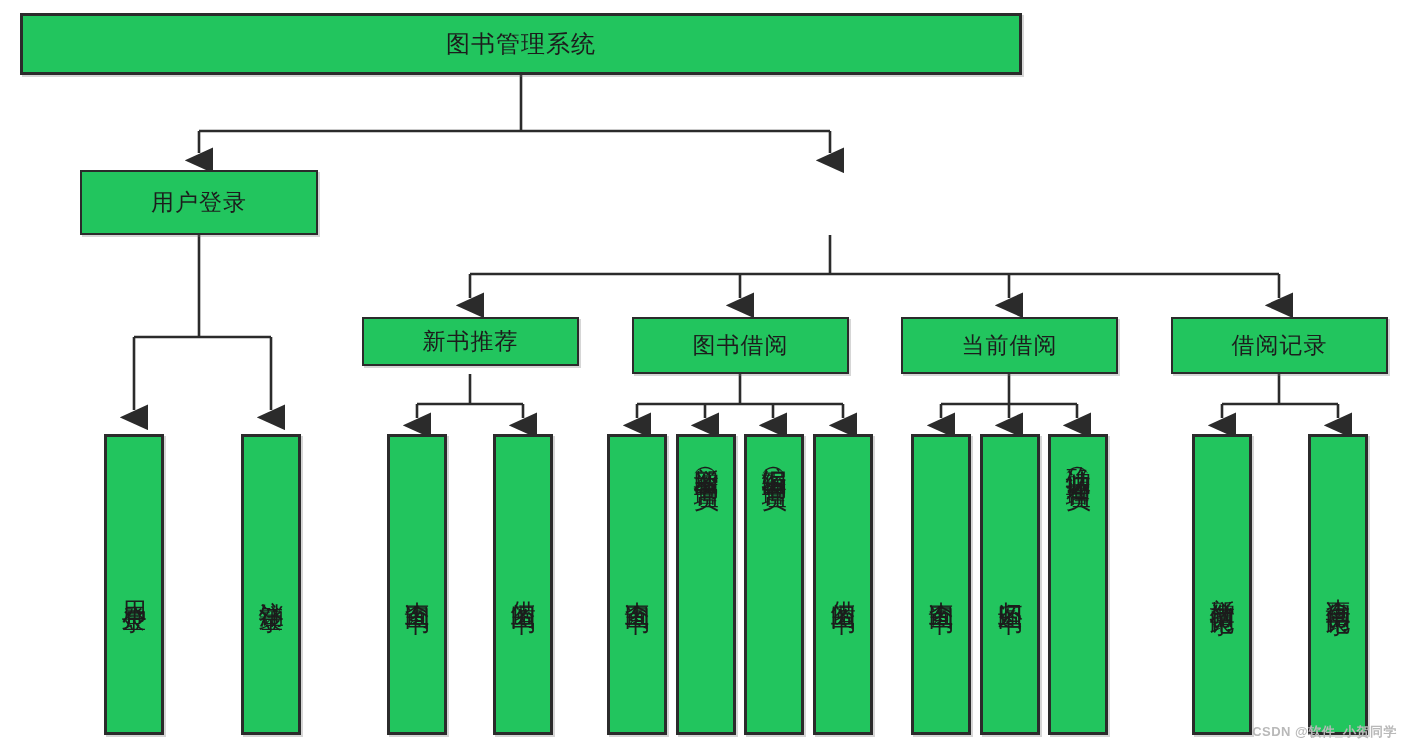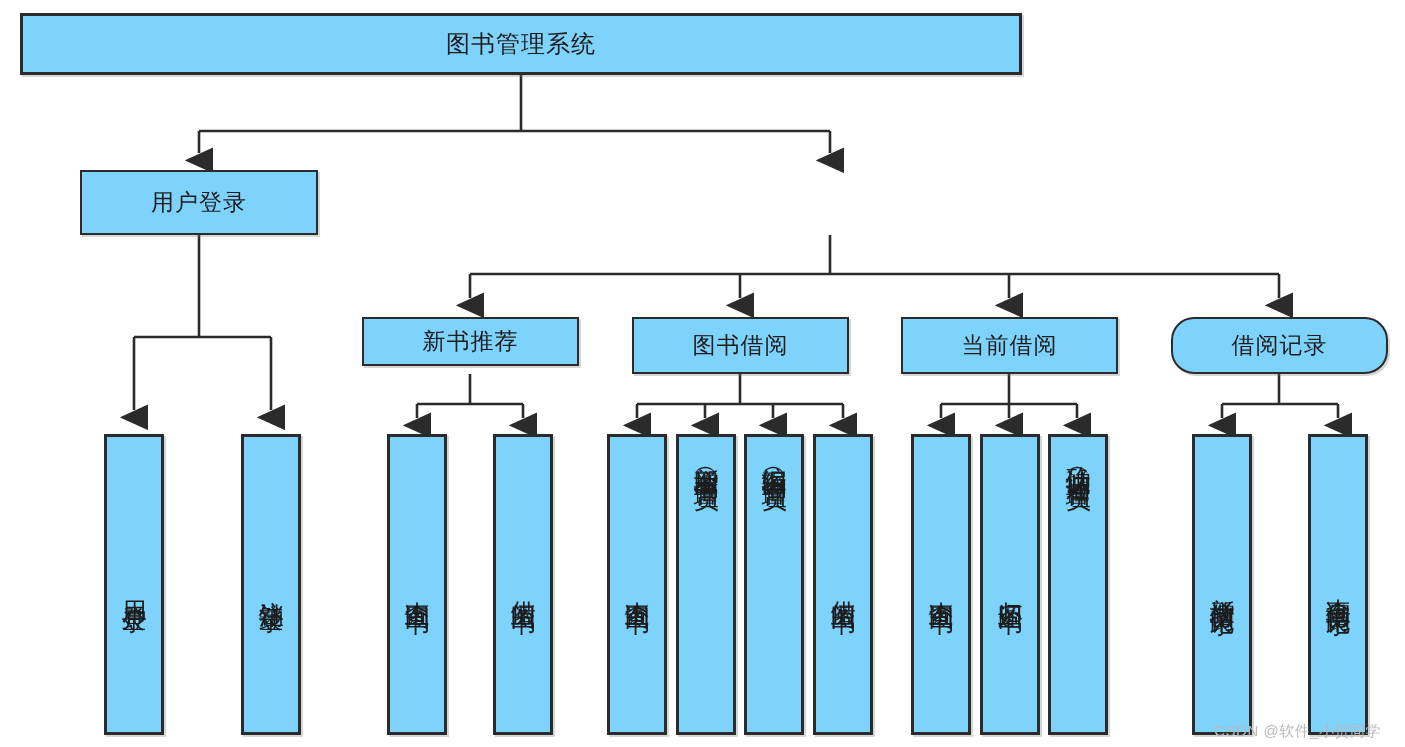--- a/index.html
+++ b/index.html
@@ -25,21 +25,21 @@
     left: 0;
     top: 0;
     width: 1405px;
     height: 747px;
     pointer-events: none;
   }
   
   .node {
     position: absolute;
     box-sizing: border-box;
-    background: #7dd3fc;
+    background: #22c55e;
     border: 2.5px solid #2b2b2b;
     box-shadow: 2px 2px 0 0 rgba(120,120,120,0.30);
     display: flex;
     align-items: center;
     justify-content: center;
   }
   .node .label {
     font-size: 23px;
     line-height: 1.15;
     letter-spacing: 1px;
@@ -70,27 +70,28 @@
     white-space: nowrap;
     padding-top: 4px;
   }
   
   .node.leaf.mid .label  { margin-top: auto; margin-bottom: auto; }
   .node.leaf.topal .label{ margin-top: 6px; margin-bottom: auto; }
 
   
   #watermark {
     position: absolute;
-    right: 24px;
+    right: 8px;
     bottom: 6px;
-    font-size: 15px;
+    font-size: 13px;
     color: #b9b9b9;
     letter-spacing: 0.5px;
     white-space: nowrap;
     user-select: none;
+    font-weight: bold;
   }
 </style>
 </head>
 <body>
 
 <div id="canvas">
 
   <svg id="wires" viewBox="0 0 1405 747" xmlns="http://www.w3.org/2000/svg">
     <defs>
       <marker id="arw" markerWidth="10" markerHeight="11" refX="2.2" refY="5.5" orient="auto" markerUnits="strokeWidth">
@@ -156,21 +157,21 @@
   </div>
 
   <div class="node" style="left:901px; top:317px; width:217px; height:57px;">
     <span class="label">当前借阅</span>
   </div>
 
   <div class="node" style="left:632px; top:317px; width:217px; height:57px;">
     <span class="label">图书借阅</span>
   </div>
 
-  <div class="node" style="left:1171px; top:317px; width:217px; height:57px;border-radius:23px;">
+  <div class="node" style="left:1171px; top:317px; width:217px; height:57px;">
     <span class="label">借阅记录</span>
   </div>
 
   <div class="node leaf mid" style="left:104px; top:434px; width:60px; height:301px;">
     <span class="label">用户登录</span>
   </div>
 
   <div class="node leaf mid" style="left:241px; top:434px; width:60px; height:301px;">
     <span class="label">注销登录</span>
   </div>

